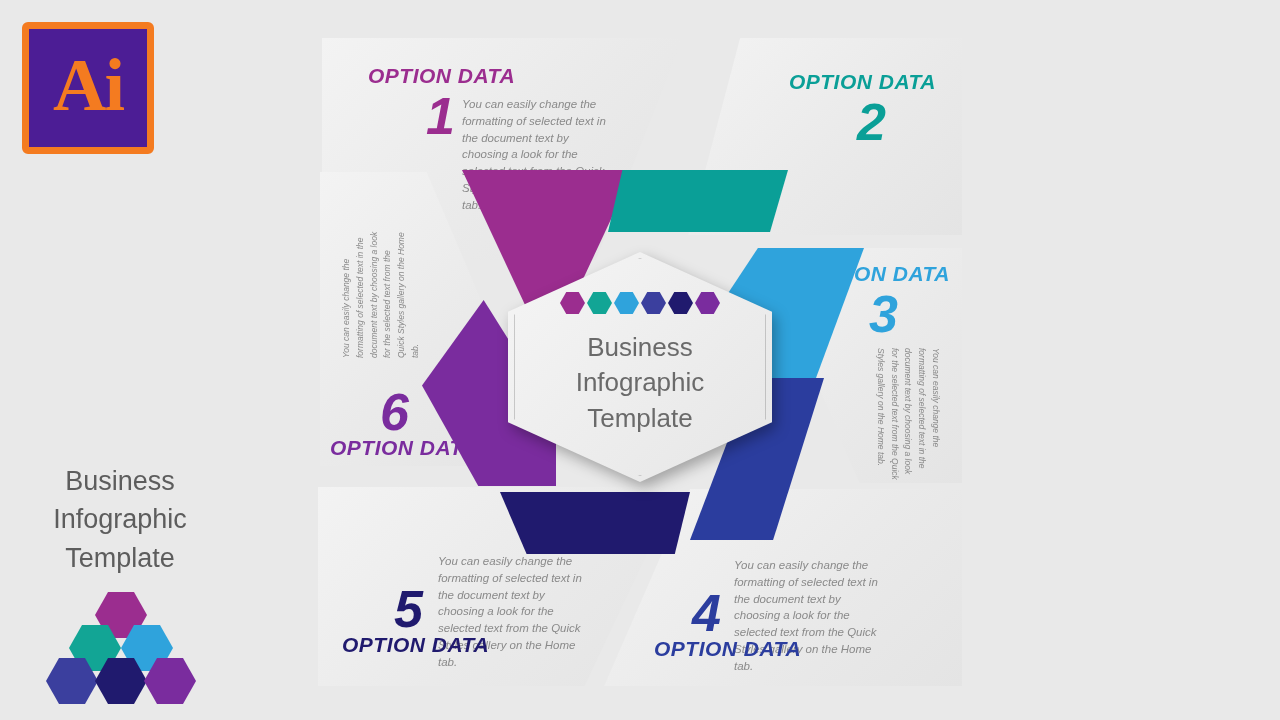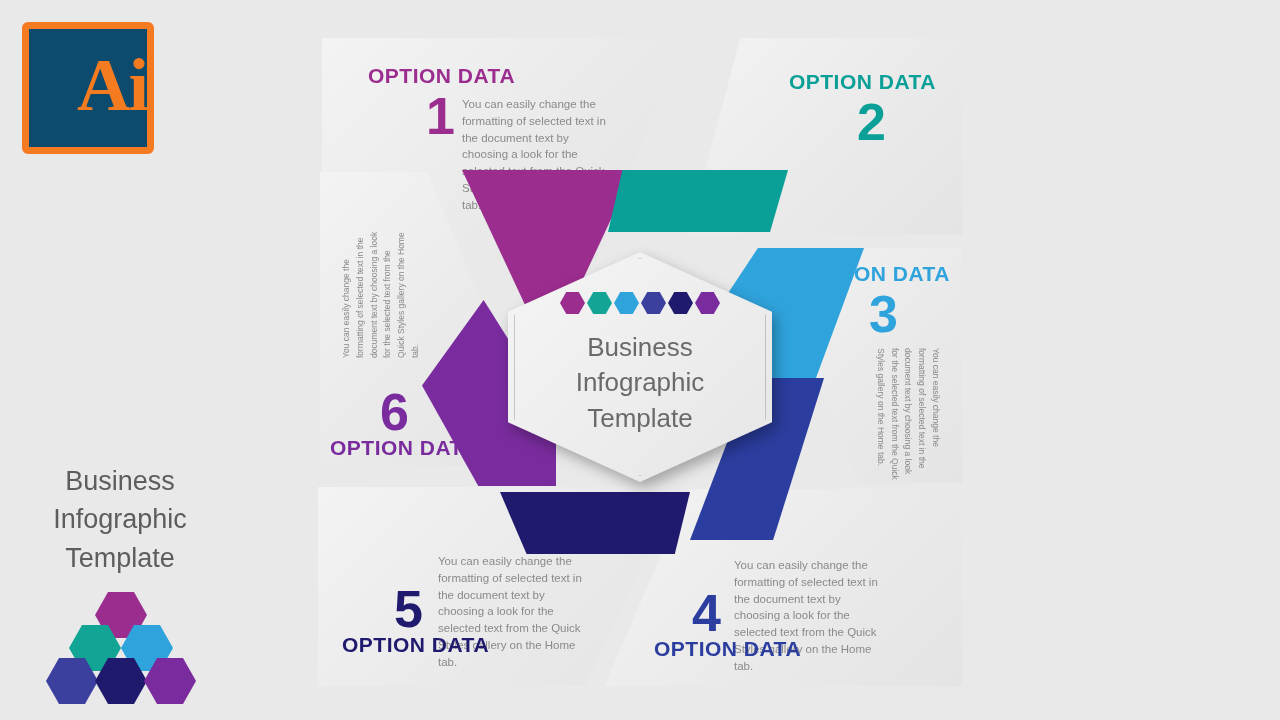--- a/index.html
+++ b/index.html
@@ -45,20 +45,21 @@
   .pyr-hex {
     position: absolute; width: 52px; height: 46px;
     clip-path: polygon(25% 0%, 75% 0%, 100% 50%, 75% 100%, 25% 100%, 0% 50%);
   }
 
   
   .panel {
     position: absolute;
     background: linear-gradient(135deg, #f3f3f3 0%, #eaeaea 55%, #e4e4e4 100%);
     filter: drop-shadow(5px 7px 7px rgba(0,0,0,0.33));
+    font-style: italic;
   }
   .panel-inner { position: absolute; inset: 0; }
 
   .opt-label { position: absolute; font-weight: bold; font-size: 21px; letter-spacing: 0.5px; white-space: nowrap; }
   .opt-num   { position: absolute; font-weight: bold; font-size: 52px; line-height: 1; }
   .opt-body  { position: absolute; font-size: 11.5px; line-height: 1.46; color: #8a8a8a; width: 152px; }
   .opt-body-rot-left  { transform-origin: 0 0; transform: rotate(-90deg); }
   .opt-body-rot-right { transform-origin: 0 0; transform: rotate(90deg); }
 
   
@@ -88,21 +89,21 @@
     text-align: center; font-size: 26px; line-height: 1.36; color: #6a6a6a;
   }
 </style>
 </head>
 <body style="background: rgb(233, 233, 233);">
 
 <div id="stage">
 
   <div id="left-rail">
 
-    <div id="ai-logo" style="border-color: rgb(244, 123, 32); background: #0c4a6e; justify-content: flex-end;">
+    <div id="ai-logo" style="border-color: rgb(244, 123, 32); background: #4c1d95;">
       <span class="glyph" style="color: rgb(244, 123, 32);">Ai</span>
     </div>
 
     <div id="brand-title" style="color: rgb(93, 93, 93);">
       <div>Business</div>
       <div>Infographic</div>
       <div>Template</div>
     </div>
 
     <div id="hex-pyramid">

